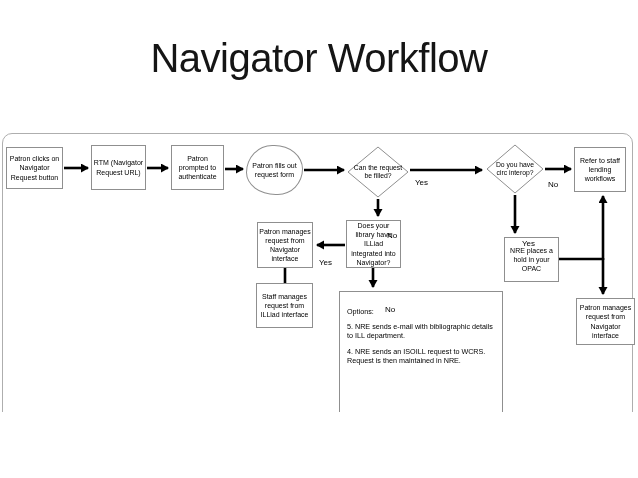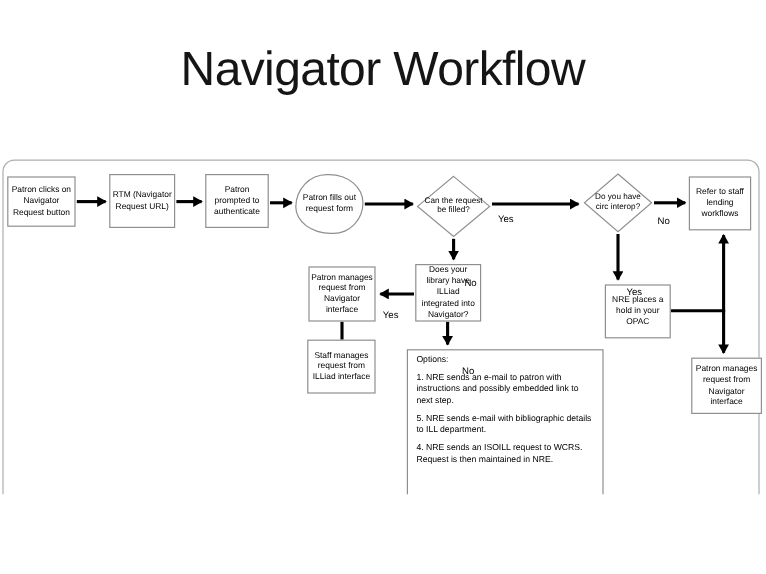--- a/index.html
+++ b/index.html
@@ -12,21 +12,21 @@
   .node{position:absolute;border:1px solid #8f8f8f;background:#fff;
         display:flex;align-items:center;justify-content:center;text-align:center;
         font-size:7px;line-height:1.3;padding:1px;box-sizing:border-box;}
   .ellipse{border-radius:46% 50% 44% 52% / 55% 48% 52% 45%;}
   .diamond{position:absolute;}
   .diamond svg{position:absolute;left:0;top:0;}
   .diamond .dtext{position:absolute;left:8%;top:0;width:84%;height:100%;
         display:flex;align-items:center;justify-content:center;text-align:center;
         font-size:6.8px;line-height:1.25;}
   .optbox{position:absolute;border:1px solid #8f8f8f;background:#fff;
-        font-size:7.2px;line-height:1.28;padding:3px 7px;box-sizing:border-box;
+        font-size:7.2px;line-height:1.28;padding:15px 7px;box-sizing:border-box;
         text-align:left;overflow:hidden;}
   .optbox p{margin:0 0 6px 0;}
   .lbl{position:absolute;font-size:8px;color:#000;margin-top:36px;}
   .pagenum{position:absolute;right:12px;top:444px;font-size:12px;color:#8c8c8c;}
   .connectors{position:absolute;left:0;top:0;width:638px;height:478px;pointer-events:none;}
 </style>
 </head>
 <body>
 
 <div class="slide">
@@ -86,21 +86,20 @@
   <div class="node" style="left:257px;top:222px;width:56px;height:46px;">Patron manages request from Navigator interface</div>
 
   <div class="node" style="left:256px;top:283px;width:57px;height:45px;">Staff manages request from ILLiad interface</div>
 
   <div class="node" style="left:504px;top:237px;width:55px;height:45px;">NRE places a hold in your OPAC</div>
 
   <div class="node" style="left:576px;top:298px;width:59px;height:47px;">Patron manages request from Navigator interface</div>
 
   <div class="optbox" style="left:339px;top:291px;width:164px;height:127px;">
     <p>Options:</p>
-    <p>1. NRE sends an e-mail to patron with instructions and possibly embedded link to next step.</p>
     <p>5. NRE sends e-mail with bibliographic details to ILL department.</p>
     <p>4.  NRE sends an ISOILL request to WCRS. Request is then maintained in NRE.</p>
   </div>
 
   <span class="lbl" style="left:415px;top:142px;">Yes</span>
   <span class="lbl" style="left:387px;top:195px;">No</span>
   <span class="lbl" style="left:548px;top:144px;">No</span>
   <span class="lbl" style="left:522px;top:203px;">Yes</span>
   <span class="lbl" style="left:319px;top:222px;">Yes</span>
   <span class="lbl" style="left:385px;top:269px;">No</span>

